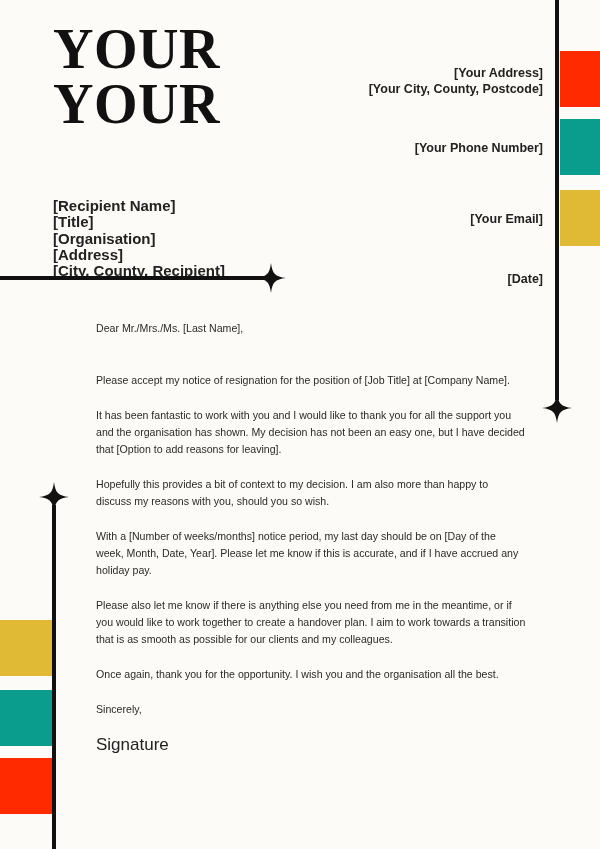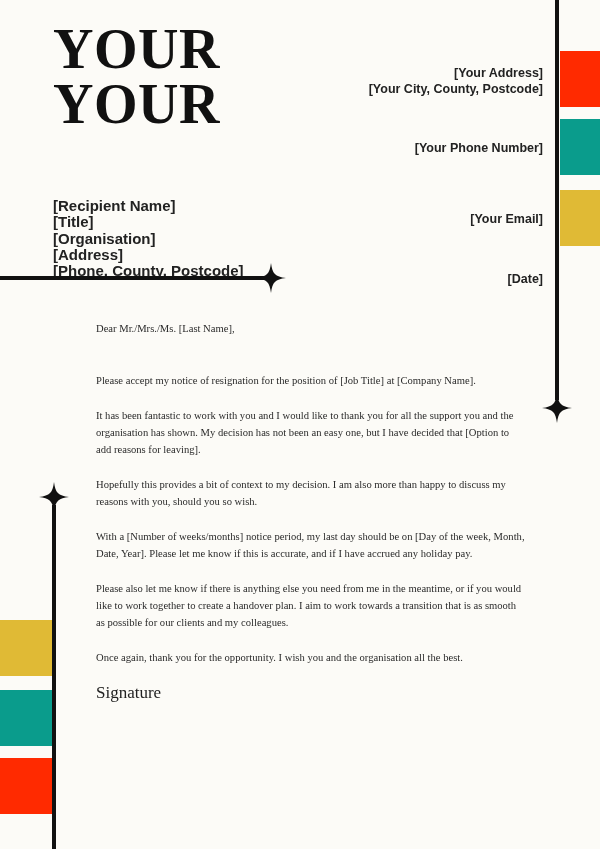--- a/index.html
+++ b/index.html
@@ -6,21 +6,21 @@
   body { width:600px; height:849px; background:#fcfbf7; position:relative; overflow:hidden; font-family:"Liberation Sans", sans-serif; color:#1a1a1a; }
   .abs { position:absolute; }
   .name { left:53px; top:22px; font-family:Liberation Serif, serif; font-weight:700; font-size:56px; line-height:55px; letter-spacing:0.5px; color:#111; }
   .sender { right:57px; text-align:right; font-size:12.5px; font-weight:700; color:#222; line-height:16px; }
   .recipient { left:53px; top:161px; font-size:15px; font-weight:700; color:#222; line-height:16.3px;margin-top:37px; }
   .line-h { left:0; top:276px; width:264px; height:4px; background:#111; }
   .line-v-right { left:555px; top:0; width:4px; height:400px; background:#111; }
   .line-v-left { left:52px; top:505px; width:4px; height:344px; background:#111; }
   .star { width:30px; height:30px; }
   .bar { height:56px; }
-  .letter { left:96px; top:320px; width:430px; font-family:Liberation Serif, serif; font-size:10.6px; line-height:17px; color:#2a2a2a; }
+  .letter { left:96px; top:320px; width:430px; font-family:Liberation Sans, sans-serif; font-size:10.6px; line-height:17px; color:#2a2a2a; }
   .letter p { margin:0 0 18px 0; }
   .letter .greeting { margin-bottom:35px; }
   .signature { font-size:17px; margin-top:14px; color:#222; }
 </style>
 </head>
 <body>
 
 <div class="abs name">
   <div>YOUR</div>
   <div>YOUR</div>
@@ -32,21 +32,21 @@
 </div>
 <div class="abs sender" style="top:140px;">[Your Phone Number]</div>
 <div class="abs sender" style="top:211px;margin-left:16px;">[Your Email]</div>
 <div class="abs sender" style="top:271px;">[Date]</div>
 
 <div class="abs recipient">
   <div>[Recipient Name]</div>
   <div>[Title]</div>
   <div>[Organisation]</div>
   <div>[Address]</div>
-  <div>[Phone, County, Postcode]</div>
+  <div>[City, County, Recipient]</div>
 </div>
 
 <div class="abs line-h"></div>
 <svg class="abs star" style="left:256px; top:263px;" viewBox="0 0 30 30">
   <path d="M15 0 C16.5 11 19 13.5 30 15 C19 16.5 16.5 19 15 30 C13.5 19 11 16.5 0 15 C11 13.5 13.5 11 15 0 Z" fill="#111"></path>
 </svg>
 
 <div class="abs line-v-right"></div>
 <svg class="abs star" style="left:542px; top:393px;" viewBox="0 0 30 30">
   <path d="M15 0 C16.5 11 19 13.5 30 15 C19 16.5 16.5 19 15 30 C13.5 19 11 16.5 0 15 C11 13.5 13.5 11 15 0 Z" fill="#111"></path>
@@ -66,14 +66,15 @@
 <div class="abs bar" style="left:0; top:758px; width:52px; background:#ff2a00;"></div>
 
 <div class="abs letter">
   <p class="greeting">Dear Mr./Mrs./Ms. [Last Name],</p>
   <p>Please accept my notice of resignation for the position of [Job Title] at [Company Name].</p>
   <p>It has been fantastic to work with you and I would like to thank you for all the support you and the organisation has shown. My decision has not been an easy one, but I have decided that [Option to add reasons for leaving].</p>
   <p>Hopefully this provides a bit of context to my decision. I am also more than happy to discuss my reasons with you, should you so wish.</p>
   <p>With a [Number of weeks/months] notice period, my last day should be on [Day of the week, Month, Date, Year]. Please let me know if this is accurate, and if I have accrued any holiday pay.</p>
   <p>Please also let me know if there is anything else you need from me in the meantime, or if you would like to work together to create a handover plan. I aim to work towards a transition that is as smooth as possible for our clients and my colleagues.</p>
   <p>Once again, thank you for the opportunity. I wish you and the organisation all the best.</p>
+  <p>Sincerely,</p>
   <div class="signature">Signature</div>
 </div>
 
 </body></html>

